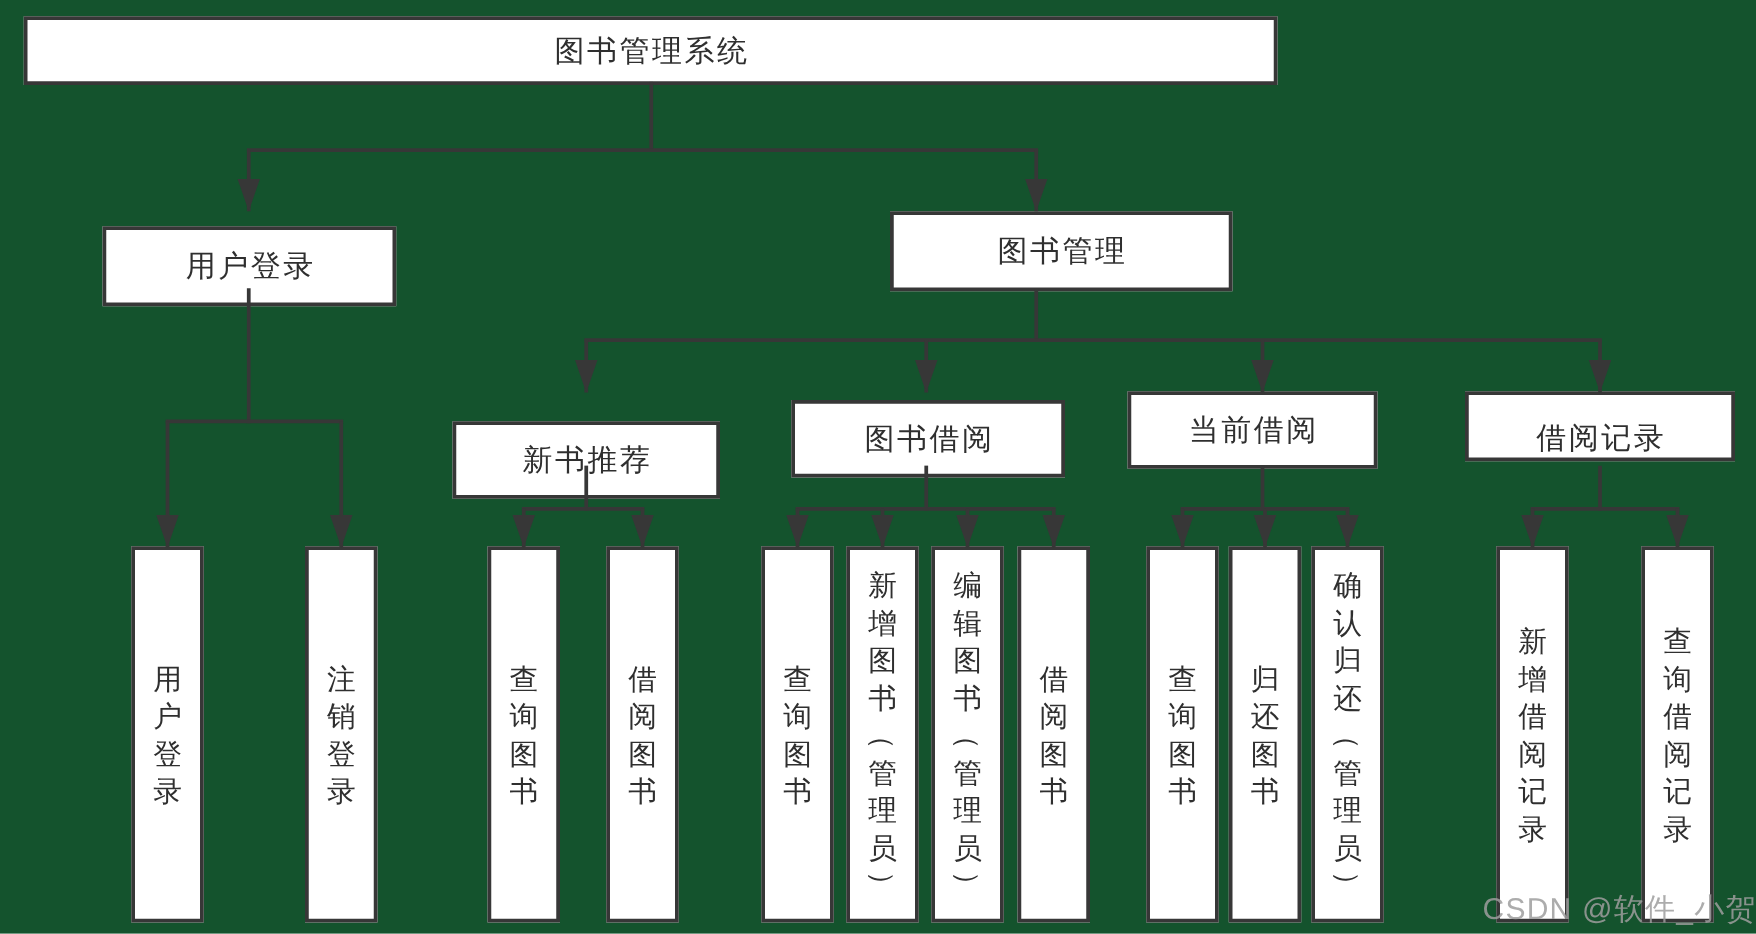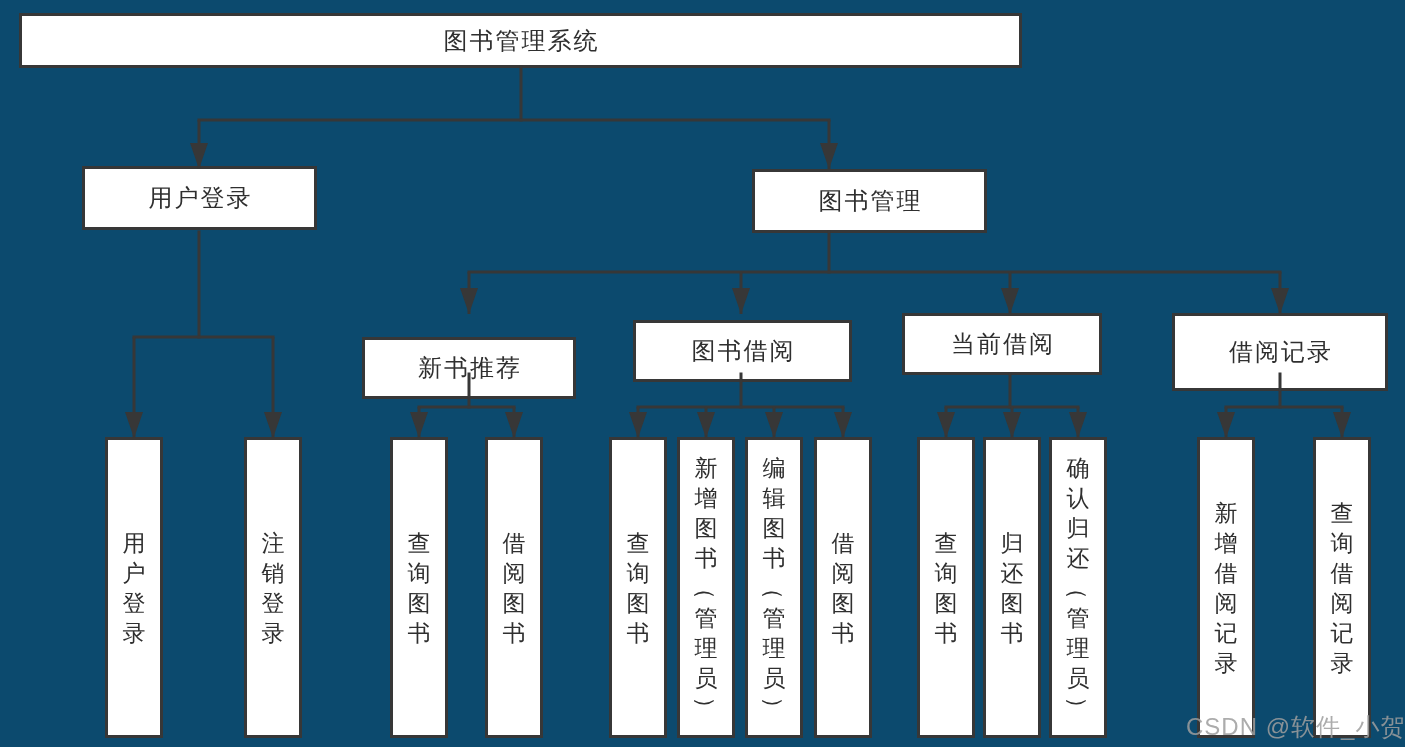--- a/index.html
+++ b/index.html
@@ -1,20 +1,20 @@
 <!DOCTYPE html>
 <html><head>
 <meta charset="utf-8">
 <style>
   html, body { margin: 0; padding: 0; background: #ffffff; }
   .stage {
     position: relative;
     width: 1405px;
     height: 747px;
-    background: #0c4a6e;
+    background: #14532d;
     overflow: hidden;
     font-family: "Liberation Sans", "DejaVu Sans", sans-serif;
   }
   .connectors {
     position: absolute;
     left: 0; top: 0;
     width: 1405px; height: 747px;
     z-index: 2;
     pointer-events: none;
   }
@@ -120,37 +120,37 @@
       <path d="M1226,407 H1342" stroke-linecap="square"></path>
       <path d="M1226,407 V438" marker-end="url(#arw)"></path>
       <path d="M1342,407 V438" marker-end="url(#arw)"></path>
     </g>
   </svg>
 
   <div class="box hbox" style="left:19px; top:13px; width:1003px; height:55px;">
     <span>图书管理系统</span>
   </div>
 
-  <div class="box hbox" style="left:82px; top:166px; width:235px; height:64px;">
+  <div class="box hbox" style="left:82px; top:181px; width:235px; height:64px;">
     <span>用户登录</span>
   </div>
-  <div class="box hbox" style="left:712px; top:169px; width:235px; height:64px;margin-left:40px;">
+  <div class="box hbox" style="left:712px; top:169px; width:274px; height:64px;">
     <span>图书管理</span>
   </div>
 
   <div class="box hbox" style="left:362px; top:313px; width:214px; height:62px;margin-top:24px;">
     <span>新书推荐</span>
   </div>
   <div class="box hbox" style="left:633px; top:320px; width:219px; height:62px;">
     <span>图书借阅</span>
   </div>
   <div class="box hbox" style="left:902px; top:313px; width:200px; height:62px;">
     <span>当前借阅</span>
   </div>
-  <div class="box hbox" style="left:1172px; top:313px; width:216px; height:78px;">
+  <div class="box hbox" style="left:1172px; top:313px; width:216px; height:56px;align-items:flex-end;">
     <span>借阅记录</span>
   </div>
 
   <div class="box leaf" style="left:105px;">
     <div class="vtext">
         <span class="vchar">用</span>
         <span class="vchar">户</span>
         <span class="vchar">登</span>
         <span class="vchar">录</span>
       </div>

